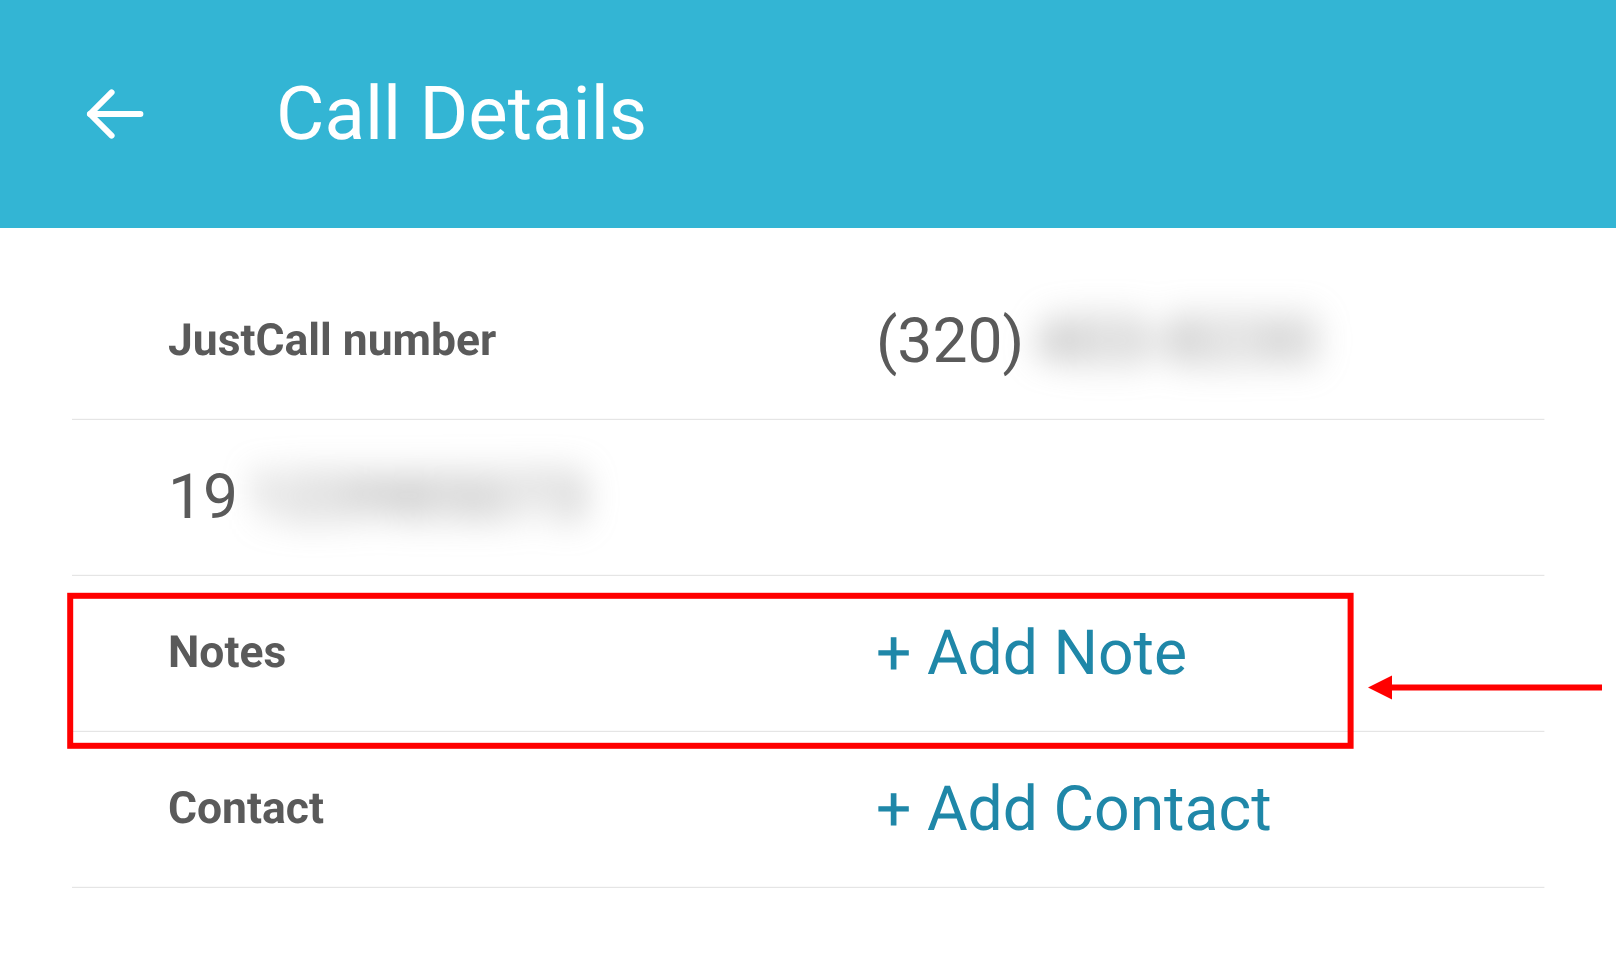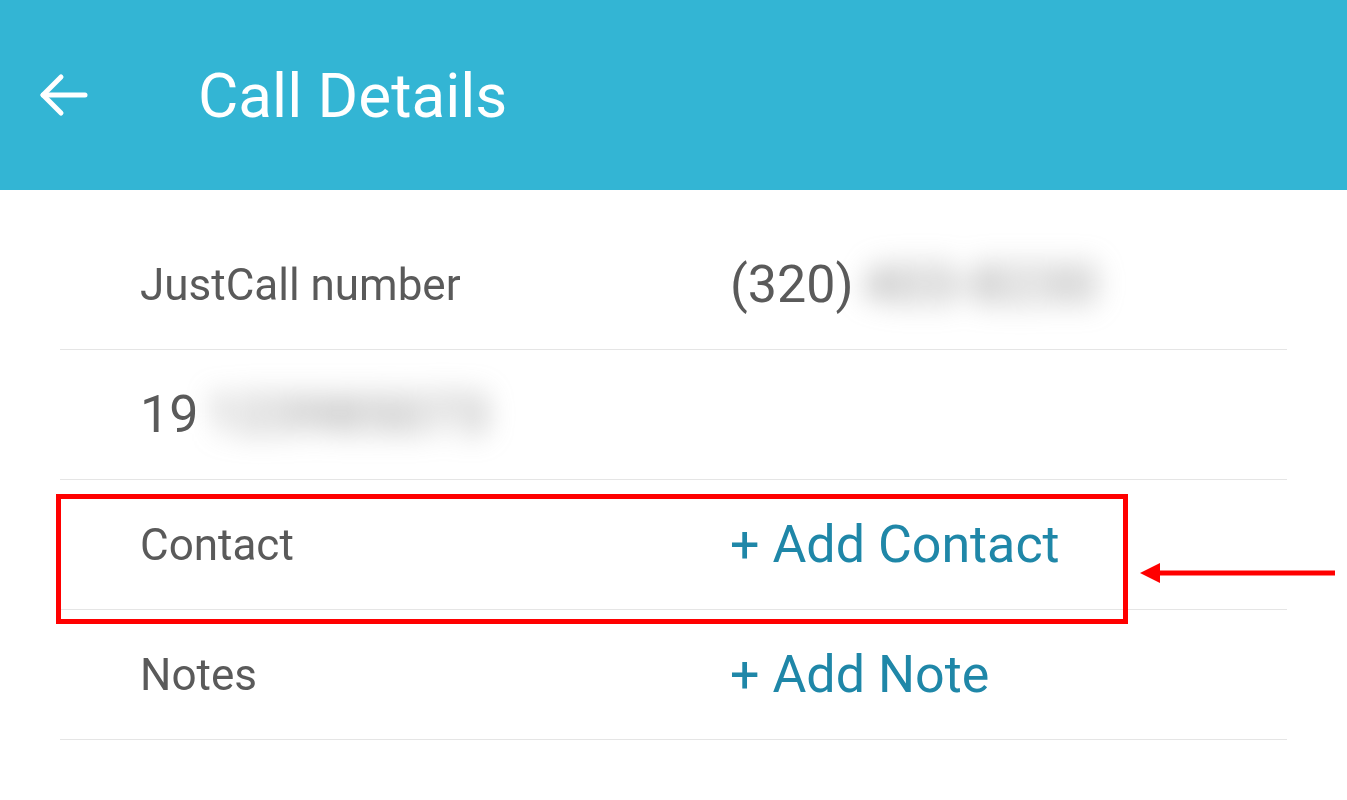--- a/index.html
+++ b/index.html
@@ -12,21 +12,21 @@
       background: #ffffff;
       width: 1347px;
       height: 800px;
       position: relative;
     }
     .header {
       background: #33b5d4;
       height: 190px;
       display: flex;
       align-items: center;
-      padding-left: 28px;
+      padding-left: 60px;
       gap: 100px;
     }
     .back-btn {
       display: flex;
       align-items: center;
       justify-content: center;
       width: 70px;
       height: 70px;
       cursor: pointer;
     }
@@ -47,22 +47,22 @@
     }
     .row {
       display: flex;
       align-items: center;
       padding: 34px 80px;
       border-bottom: 1px solid #e5e5e5;
       position: relative;
     }
     .row-label {
       color: #5a5a5a;
-      font-size: 44px;
-      font-weight: 400;
+      font-size: 37px;
+      font-weight: 700;
       width: 590px;
     }
     .row-value {
       color: #5a5a5a;
       font-size: 52px;
       font-weight: 400;
       display: flex;
       gap: 10px;
     }
     .blurred {
@@ -129,27 +129,27 @@
     </div>
 
     <div class="row">
       <div class="row-value">
         <span>19</span>
         <span class="blurred">123985073</span>
       </div>
     </div>
 
     <div class="row">
-      <div class="row-label">Contact</div>
-      <div class="link-action">+ Add Contact</div>
+      <div class="row-label">Notes</div>
+      <div class="link-action">+ Add Note</div>
     </div>
 
     <div class="row">
-      <div class="row-label">Notes</div>
-      <div class="link-action">+ Add Note</div>
+      <div class="row-label">Contact</div>
+      <div class="link-action">+ Add Contact</div>
     </div>
   </div>
 </div>
 
 <div class="highlight-box"></div>
 
 <div class="arrow-annotation">
   <svg viewBox="0 0 200 30">
     <line x1="15" y1="15" x2="195" y2="15" stroke-width="5"></line>
     <polygon points="0,15 20,5 20,25" stroke="none"></polygon>

